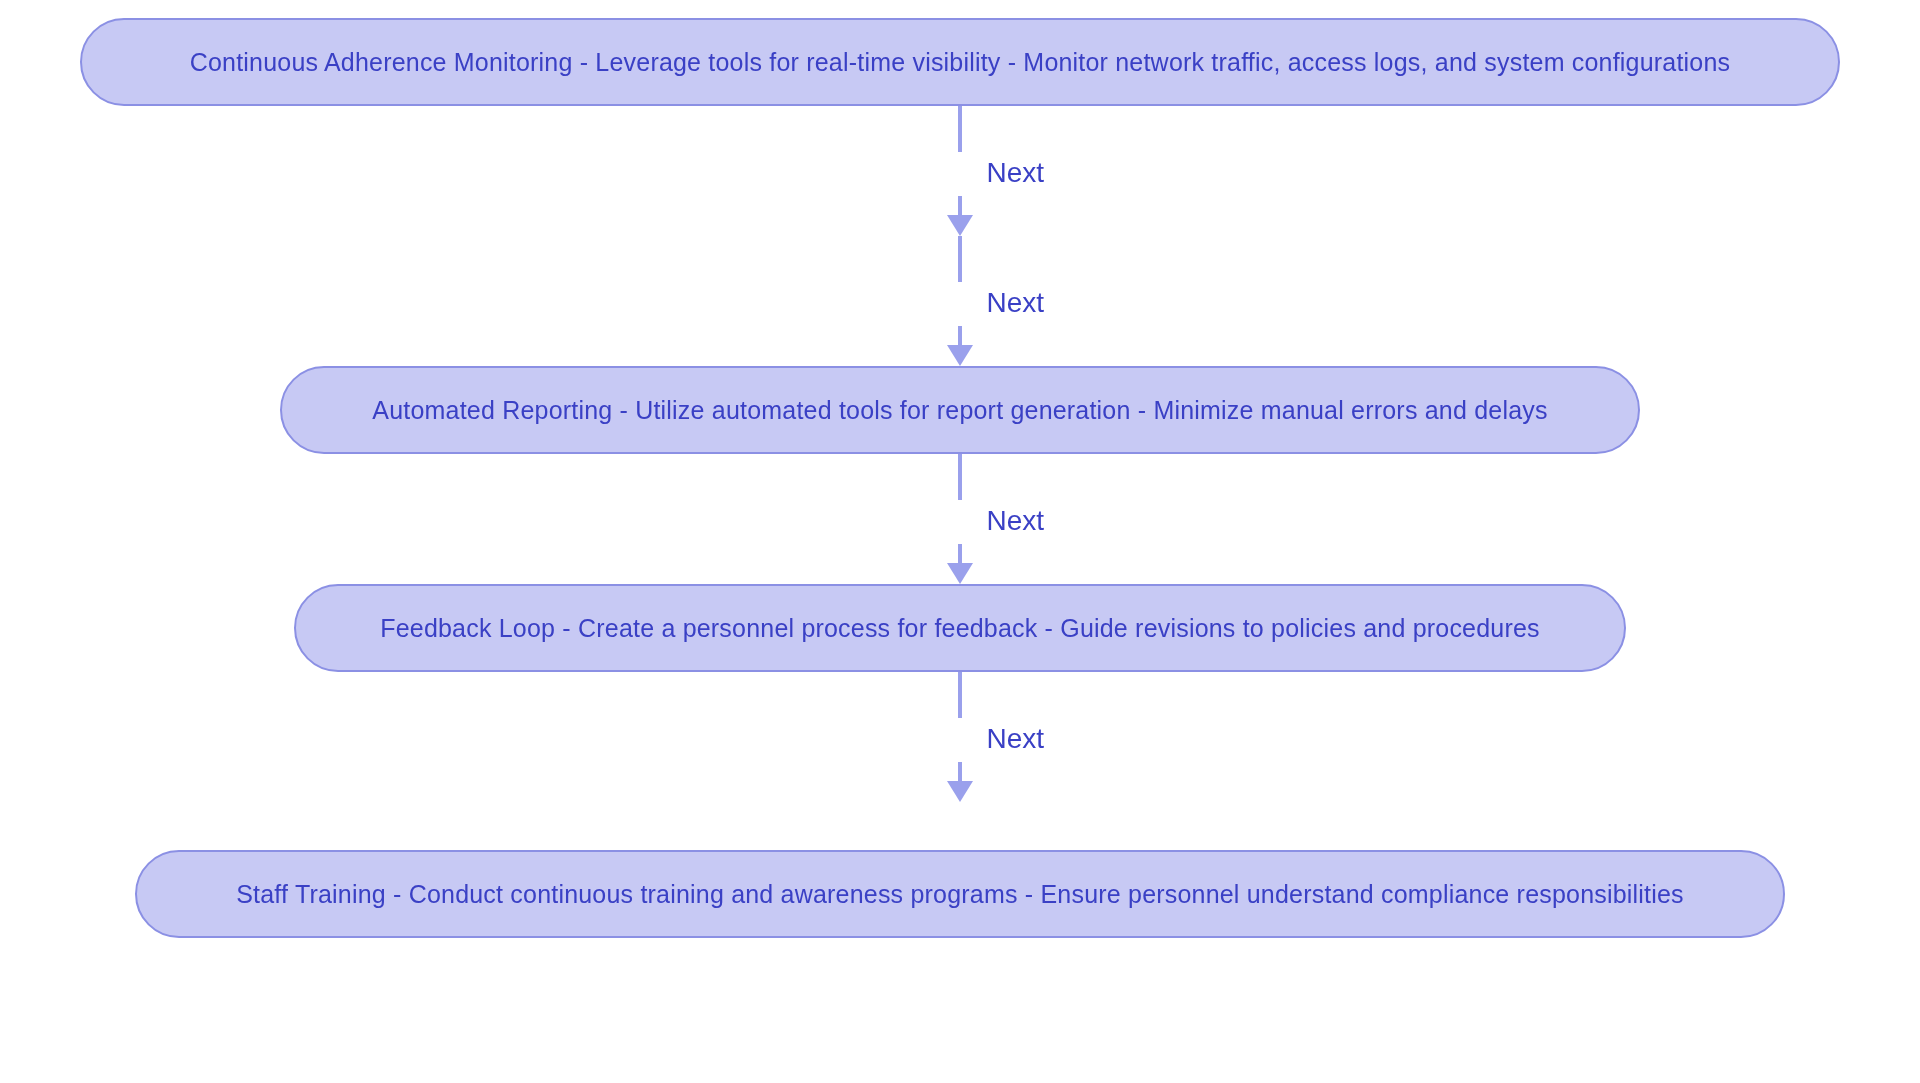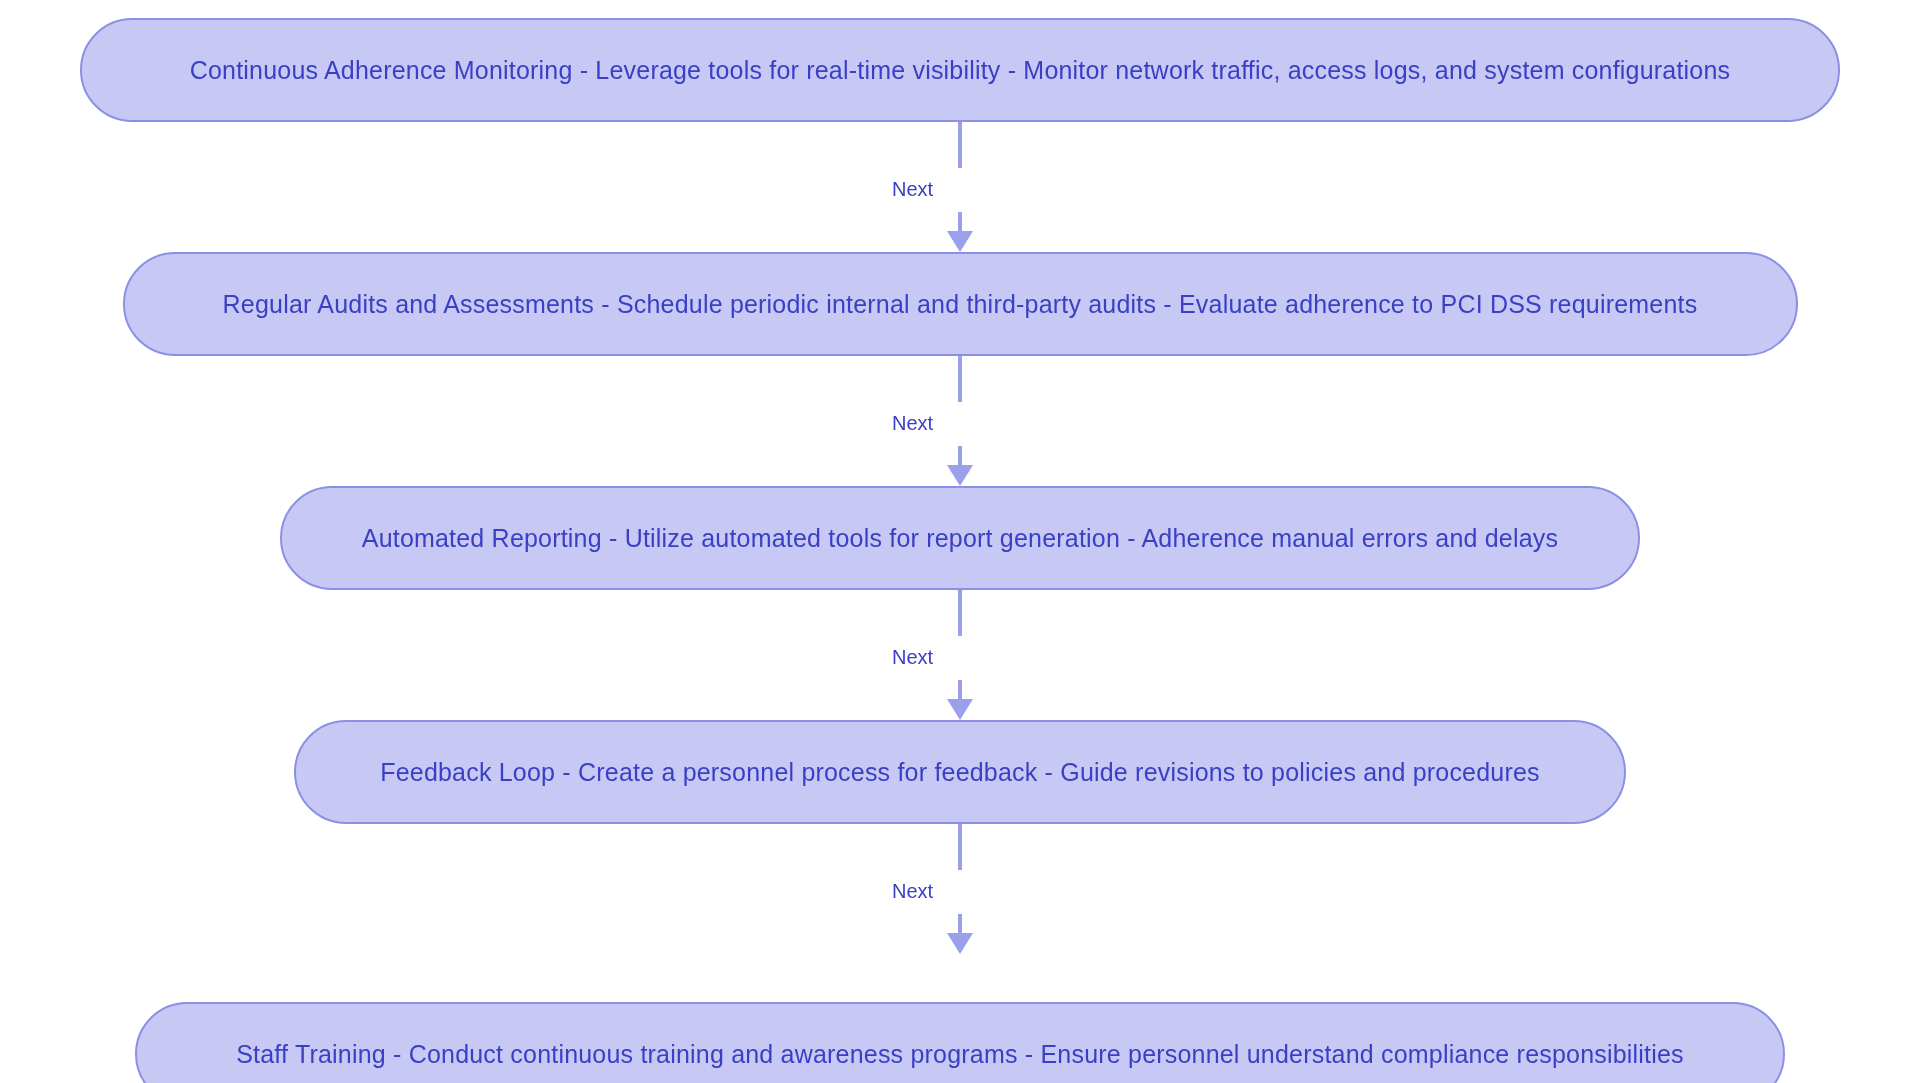--- a/index.html
+++ b/index.html
@@ -18,21 +18,21 @@
     font-family: "Liberation Sans", sans-serif;
     overflow: hidden;
   }
   .canvas {
     position: relative;
     width: 1920px;
     height: 1083px;
     padding-top: 18px;
   }
   .flow-node {
-    height: 104px;
+    height: 88px;
     margin: 0 auto;
     border: 2px solid var(--node-border);
     background: var(--node-fill);
     border-radius: 52px;
     display: flex;
     align-items: center;
     justify-content: center;
     color: var(--node-text);
     font-size: 25px;
     letter-spacing: 0.2px;
@@ -54,26 +54,26 @@
     left: 50%;
     transform: translateX(-50%);
     width: 4px;
     background: var(--arrow);
   }
   .connector .seg-top { top: 0; height: 46px; }
   .connector .seg-bottom { top: 90px; height: 20px; }
   .connector .edge-label {
     position: absolute;
     top: 46px;
-    left: 12px;
+    left: 4px;
     width: 100%;
     height: 42px;
     line-height: 42px;
-    text-align: left;
-    font-size: 20px;
+    text-align: right;
+    font-size: 28px;
     color: var(--edge-label-text);
   }
   .connector .arrowhead {
     position: absolute;
     top: 109px;
     left: 50%;
     transform: translateX(-50%);
     width: 0;
     height: 0;
     border-left: 13px solid transparent;
@@ -90,33 +90,30 @@
     <span>Continuous Adherence Monitoring - Leverage tools for real-time visibility - Monitor network traffic, access logs, and system configurations</span>
   </div>
 
   <div class="connector">
     <div class="seg seg-top"></div>
     <div class="edge-label">Next</div>
     <div class="seg seg-bottom"></div>
     <div class="arrowhead"></div>
   </div>
 
-  <div class="flow-node w2">
-    <span>Regular Audits and Assessments - Schedule periodic internal and third-party audits - Evaluate adherence to PCI DSS requirements</span>
-  </div>
 
   <div class="connector">
     <div class="seg seg-top"></div>
     <div class="edge-label">Next</div>
     <div class="seg seg-bottom"></div>
     <div class="arrowhead"></div>
   </div>
 
   <div class="flow-node w3">
-    <span>Automated Reporting - Utilize automated tools for report generation - Adherence manual errors and delays</span>
+    <span>Automated Reporting - Utilize automated tools for report generation - Minimize manual errors and delays</span>
   </div>
 
   <div class="connector">
     <div class="seg seg-top"></div>
     <div class="edge-label">Next</div>
     <div class="seg seg-bottom"></div>
     <div class="arrowhead"></div>
   </div>
 
   <div class="flow-node w4">

